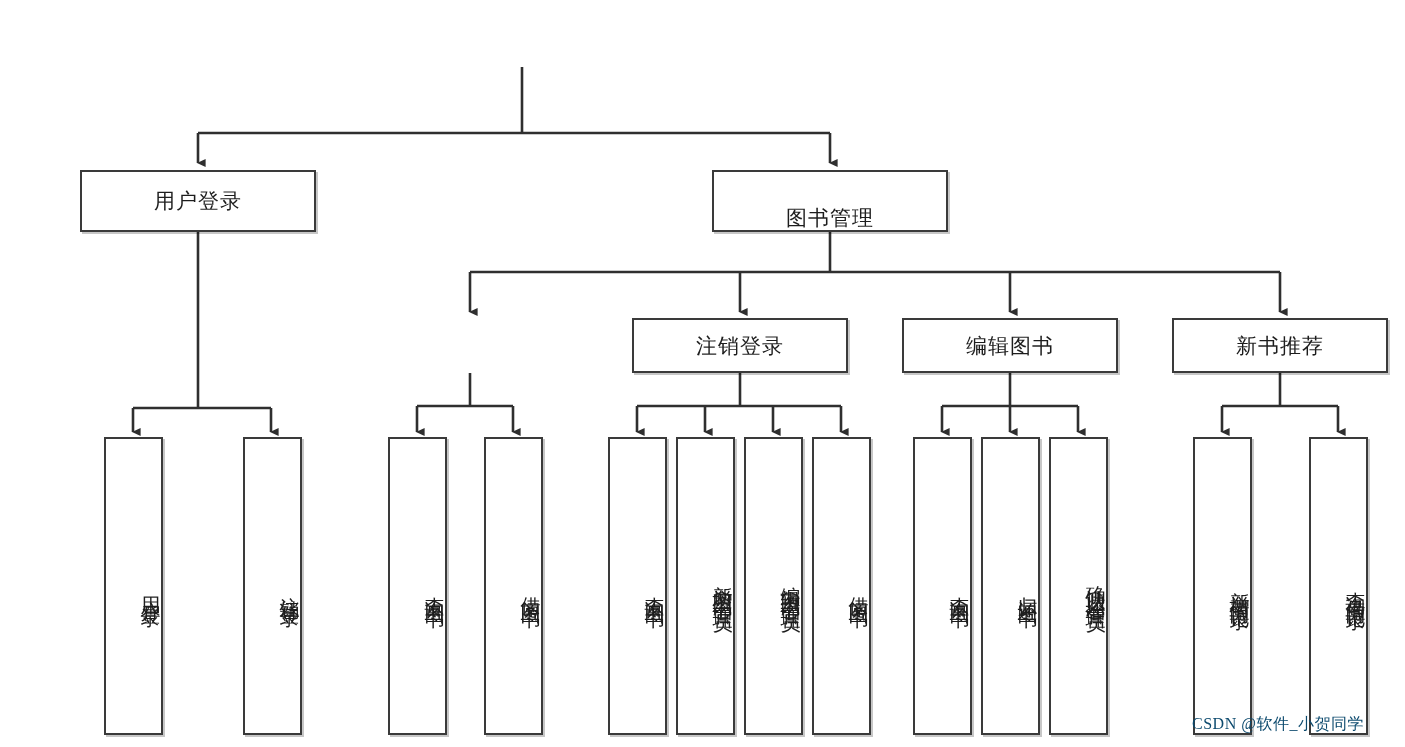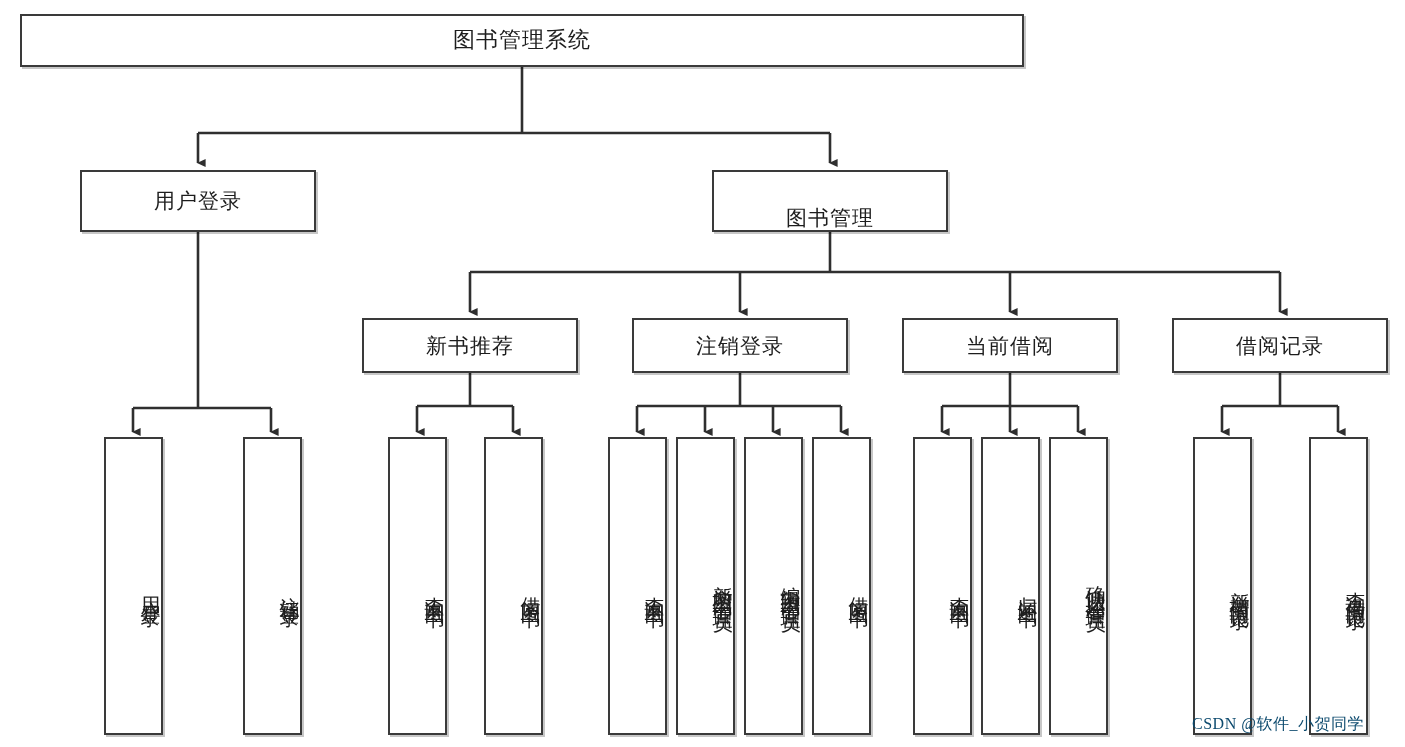--- a/index.html
+++ b/index.html
@@ -116,42 +116,36 @@
       <path d="M1010,406 L1010,432" marker-end="url(#arrow)"></path>
       <path d="M1078,406 L1078,432" marker-end="url(#arrow)"></path>
 
       <path d="M1280,373 L1280,406"></path>
       <path d="M1222,406 L1338,406"></path>
       <path d="M1222,406 L1222,432" marker-end="url(#arrow)"></path>
       <path d="M1338,406 L1338,432" marker-end="url(#arrow)"></path>
     </g>
   </svg>
 
-  <div class="node horizontal root" style="left:20px; top:14px; width:1004px; height:53px;">
-    <span>图书管理系统</span>
-  </div>
 
   <div class="node horizontal" style="left:80px; top:170px; width:236px; height:62px;">
     <span>用户登录</span>
   </div>
   <div class="node horizontal" style="left:712px; top:170px; width:236px; height:62px;align-items:flex-end;">
     <span>图书管理</span>
   </div>
 
-  <div class="node horizontal" style="left:362px; top:318px; width:216px; height:55px;">
-    <span>新书推荐</span>
-  </div>
   <div class="node horizontal" style="left:632px; top:318px; width:216px; height:55px;">
     <span>注销登录</span>
   </div>
   <div class="node horizontal" style="left:902px; top:318px; width:216px; height:55px;">
-    <span>当前借阅</span>
+    <span>编辑图书</span>
   </div>
   <div class="node horizontal" style="left:1172px; top:318px; width:216px; height:55px;">
-    <span>借阅记录</span>
+    <span>新书推荐</span>
   </div>
 
   <div class="node vertical" style="left:104px; top:437px; width:59px; height:298px;">
     <span>用户登录</span>
   </div>
   <div class="node vertical" style="left:243px; top:437px; width:59px; height:298px;">
     <span>注销登录</span>
   </div>
 
   <div class="node vertical" style="left:388px; top:437px; width:59px; height:298px;">

